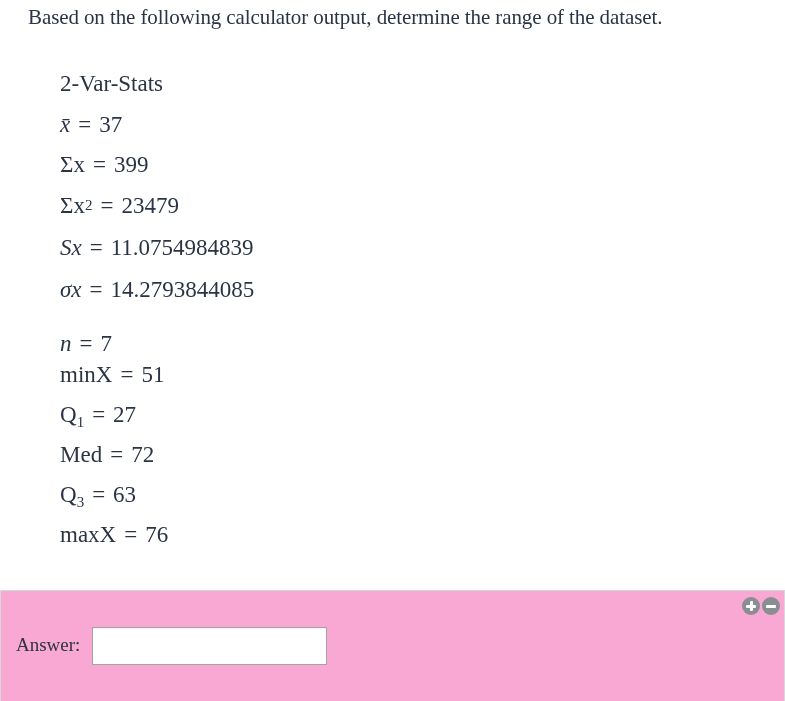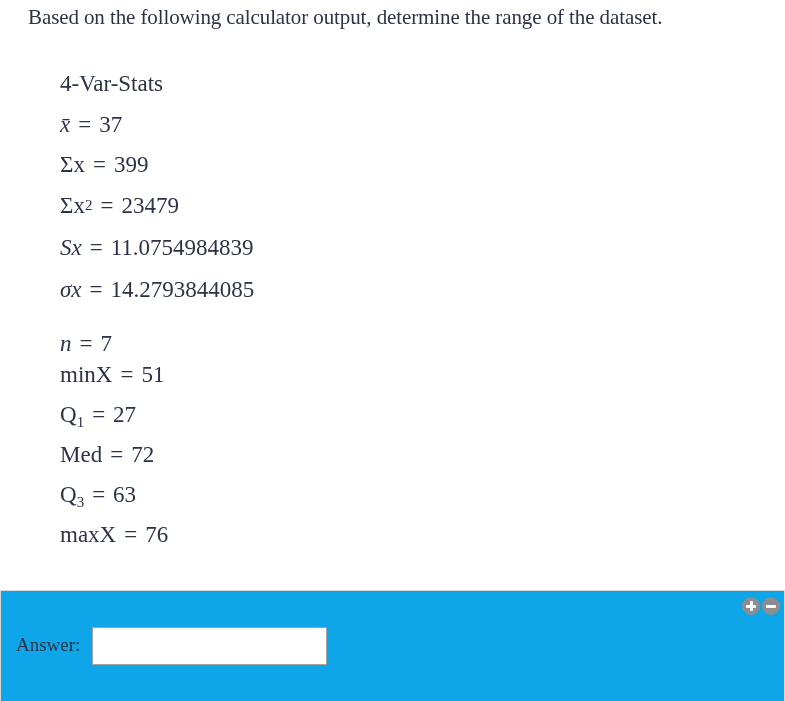--- a/index.html
+++ b/index.html
@@ -21,21 +21,21 @@
     position: absolute; left: 0; white-space: nowrap;
     font-family: "Liberation Serif", serif;
     font-size: 23px; line-height: 28px; color: #2b3445;
   }
   .var { font-style: italic; }
   .eq { margin: 0 8px; }
   sup { font-size: 15px; position: relative; top: -3px; vertical-align: baseline; }
   sub { font-size: 15px; position: relative; top: 5px; vertical-align: baseline; }
   .answer-panel {
     position: absolute; left: 0; top: 590px; width: 783px; height: 111px;
-    background: #0ea5e9;
+    background: #f9a8d4;
     border-top: 1px solid #d6d8dd; border-left: 1px solid #d6d8dd; border-right: 1px solid #d6d8dd;
   }
   .answer-label {
     position: absolute; left: 15px; top: 43px;
     font-family: "Liberation Serif", serif; font-size: 19px; color: #2b3445;
   }
   .answer-input {
     position: absolute; left: 91px; top: 36px; width: 235px; height: 38px;
     background: #ffffff; border: 1px solid #a3a3a3; box-sizing: border-box;
     box-shadow: inset 0 1px 1px rgba(0,0,0,0.05);
@@ -52,21 +52,21 @@
   .circle-btn.plus::after {
     content: ""; position: absolute; left: 7.5px; top: 4px; width: 3px; height: 10px; background: #fff; border-radius: 1px;
   }
 </style>
 </head>
 <body>
 
 <div class="question">Based on the following calculator output, determine the range of the dataset.</div>
 
 <div class="stats">
-  <div class="stat-row" style="top:0px">4-Var-Stats</div>
+  <div class="stat-row" style="top:0px">2-Var-Stats</div>
 
   <div class="stat-row" style="top:41px">
     <span class="var">x̄</span><span class="eq">=</span><span>37</span>
   </div>
 
   <div class="stat-row" style="top:81px">
     <span>Σx</span><span class="eq">=</span><span>399</span>
   </div>
 
   <div class="stat-row" style="top:122px">

